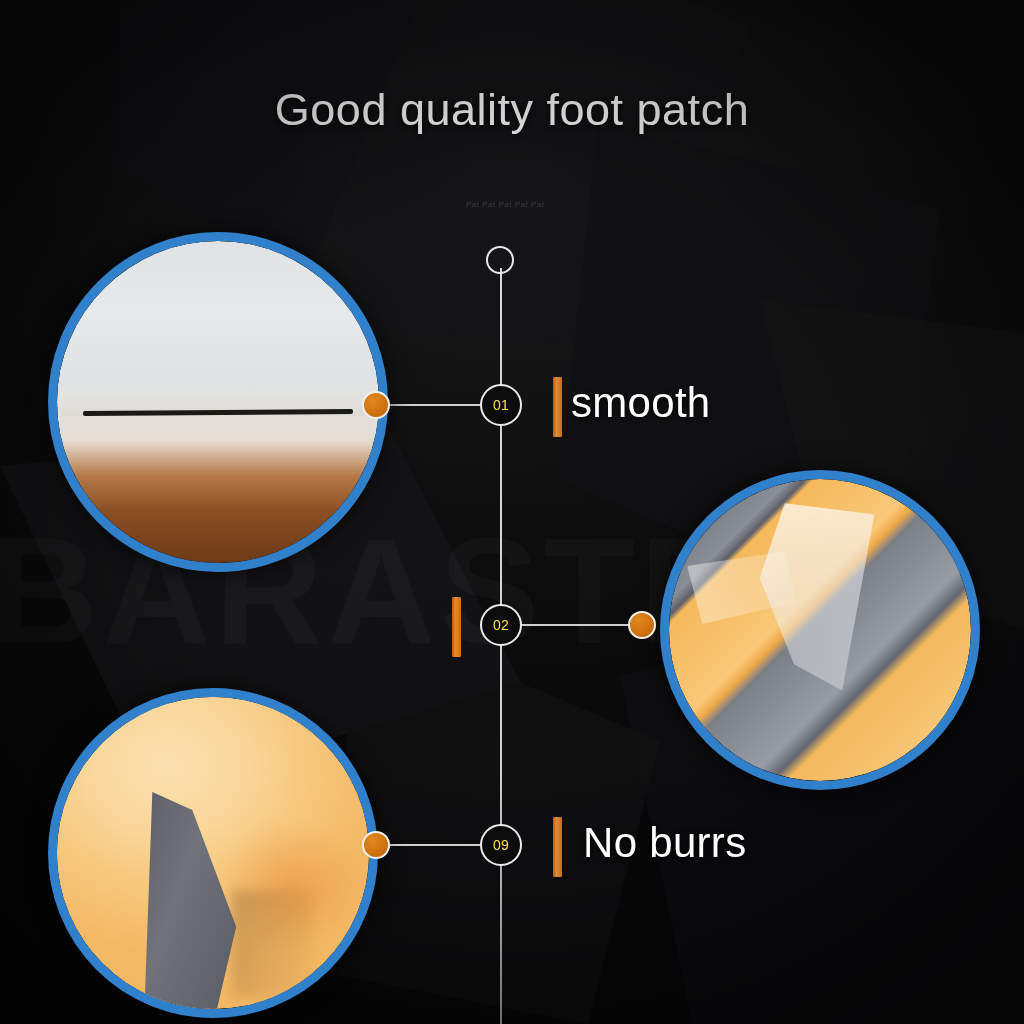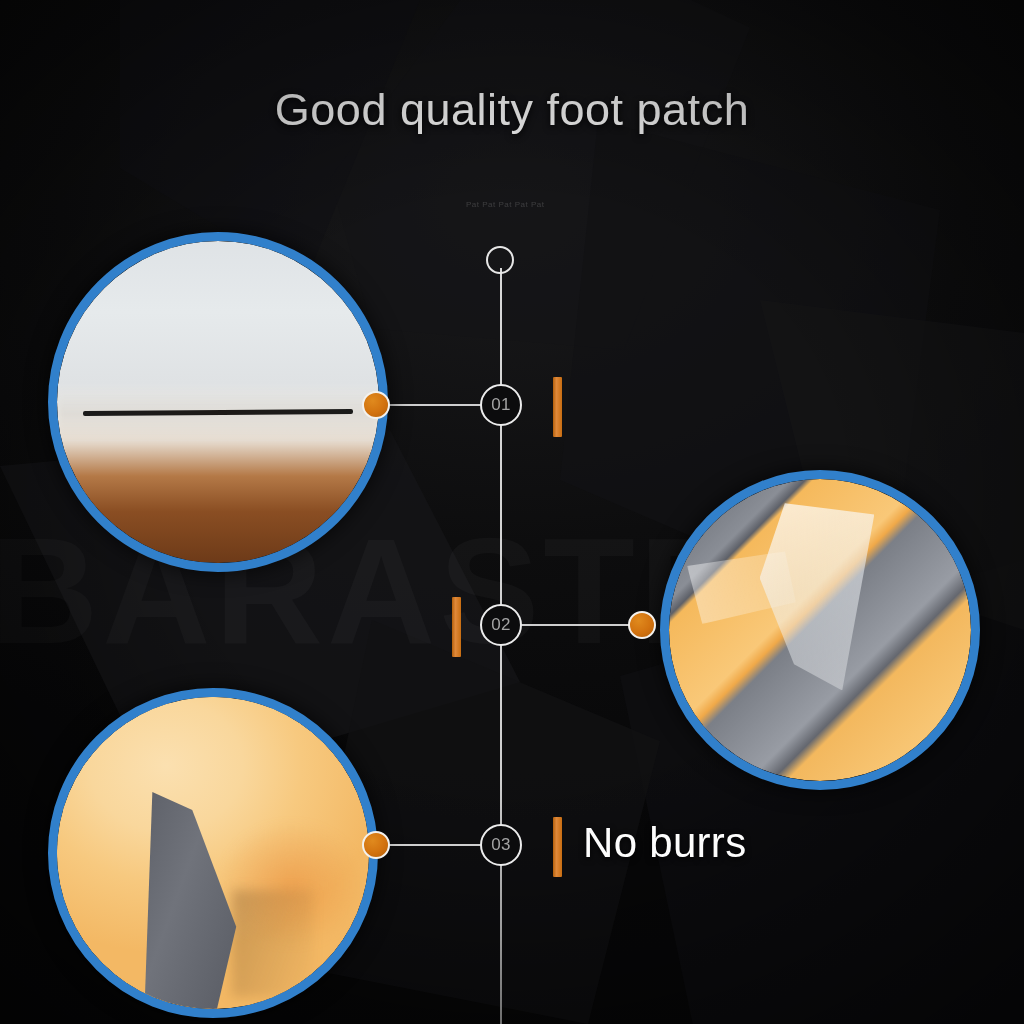--- a/index.html
+++ b/index.html
@@ -109,22 +109,22 @@
 
   
   .node {
     position: absolute;
     width: 42px;
     height: 42px;
     border: 2px solid #ececec;
     border-radius: 50%;
     box-sizing: border-box;
     background: #0c0c0d;
-    color: #a3a3a3;
-    font-size: 17px;
+    color: #fde047;
+    font-size: 14px;
     display: flex;
     align-items: center;
     justify-content: center;
     letter-spacing: .3px;
     z-index: 6;
   }
   .node-01 { left: 480px; top: 384px; }
   .node-02 { left: 480px; top: 604px; }
   .node-03 { left: 480px; top: 824px; }
 
@@ -329,22 +329,23 @@
       <div class="blade"></div>
     </div>
   </div>
 
   <div class="dot dot-01"></div>
   <div class="dot dot-02"></div>
   <div class="dot dot-03"></div>
 
   <div class="node node-01">01</div>
   <div class="node node-02">02</div>
-  <div class="node node-03">03</div>
+  <div class="node node-03">09</div>
 
   <div class="bar bar-01"></div>
   <div class="bar bar-02"></div>
   <div class="bar bar-03"></div>
 
+  <div class="label label-01">smooth</div>
   <div class="label label-03">No burrs</div>
 
   <div class="vignette"></div>
 </div>
 
 </body></html>

